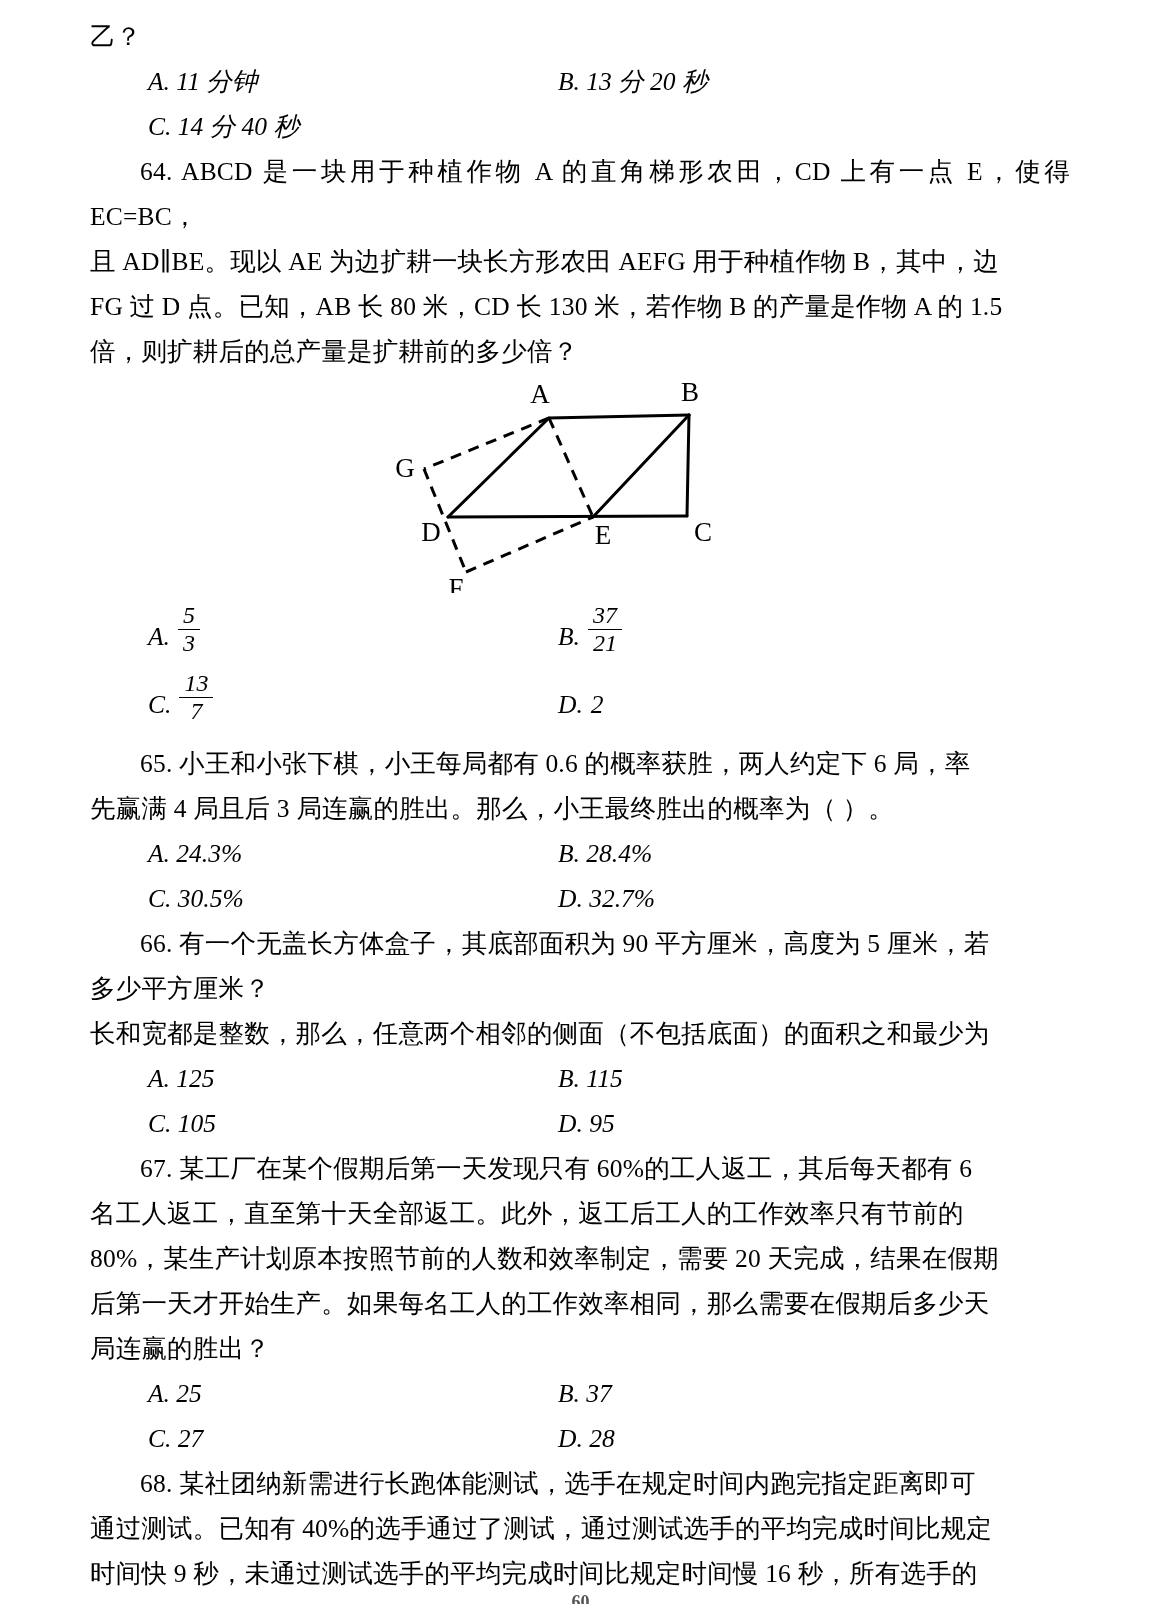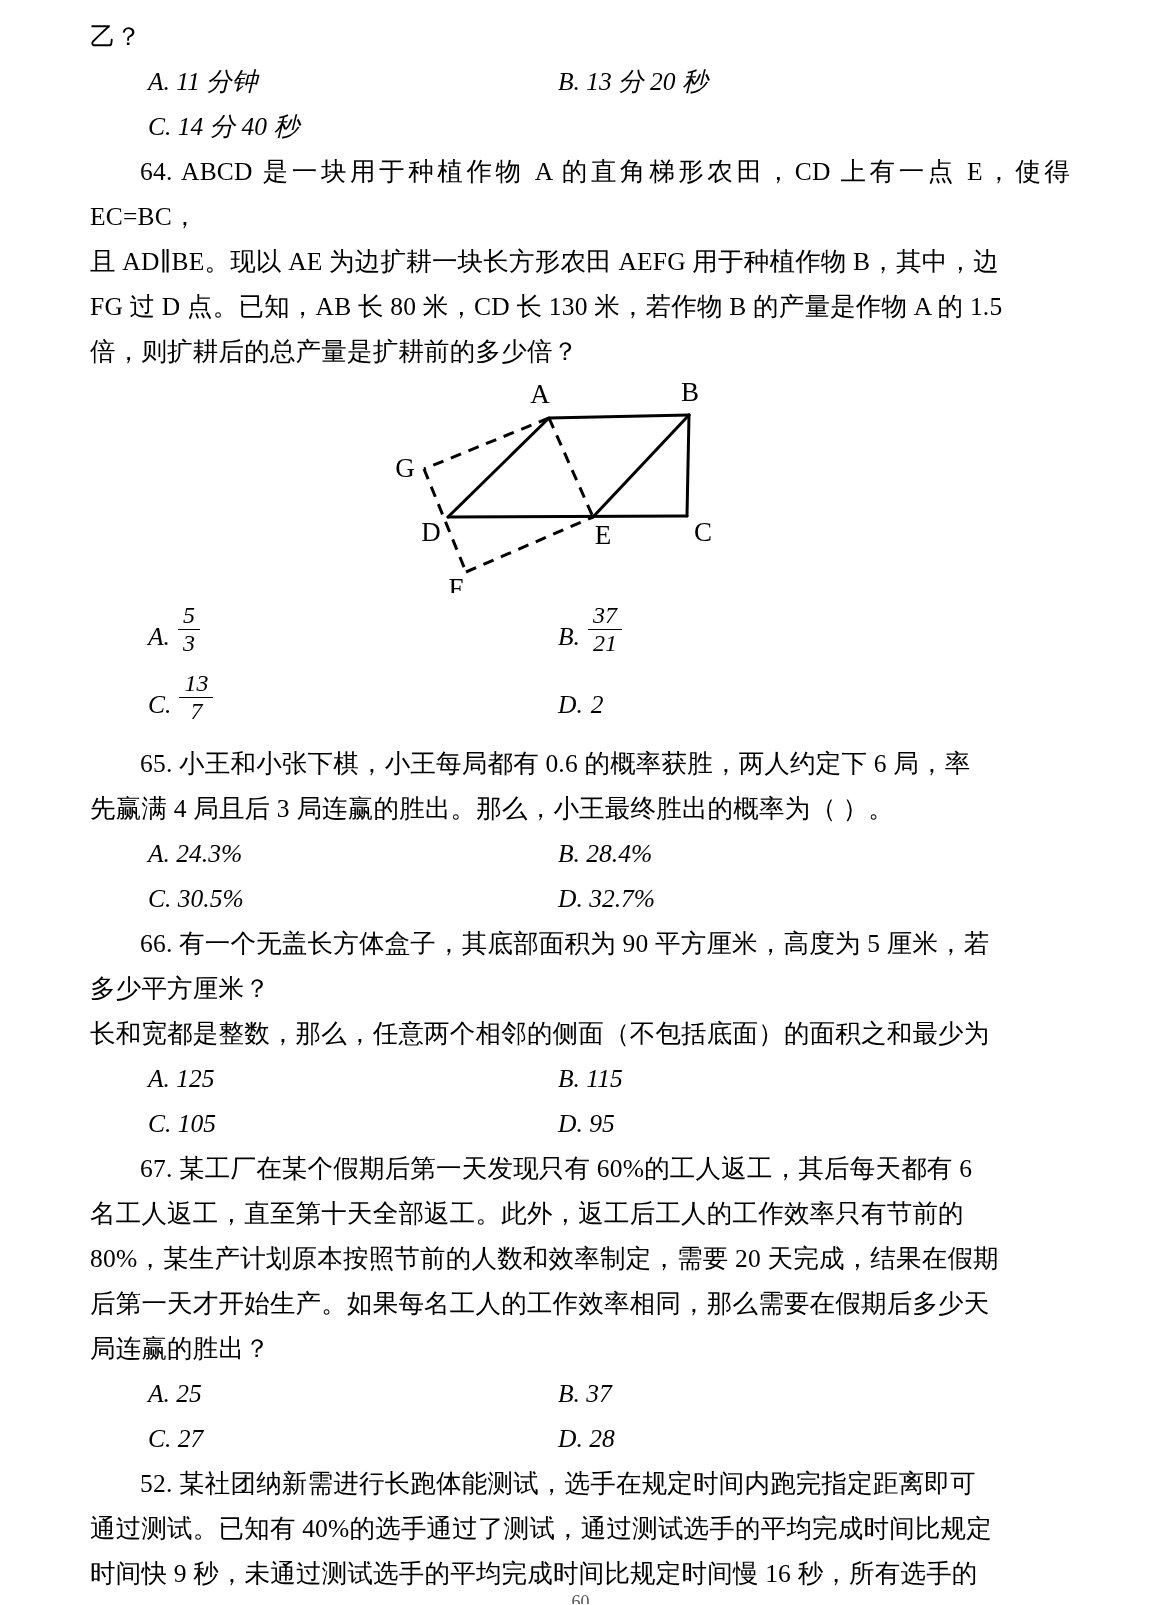--- a/index.html
+++ b/index.html
@@ -105,20 +105,21 @@
     position: absolute;
     left: 0;
     right: 0;
     bottom: 1px;
     text-align: center;
     font-size: 18px;
     color: #555;
     height: 12px;
     overflow: hidden;
     line-height: 20px;
+    font-weight: bold;
   }
 </style>
 </head>
 <body>
 
 <div class="page">
   <div class="content">
 
     <p class="qpara cont">乙？</p>
 
@@ -230,20 +231,20 @@
 
     <div class="opt-row">
       <span class="opt"><span>A.</span> <span>25</span></span>
       <span class="opt wide"><span>B.</span> <span>37</span></span>
     </div>
     <div class="opt-row">
       <span class="opt"><span>C.</span> <span>27</span></span>
       <span class="opt wide"><span>D.</span> <span>28</span></span>
     </div>
 
-    <p class="qpara">52. 某社团纳新需进行长跑体能测试，选手在规定时间内跑完指定距离即可</p>
+    <p class="qpara">68. 某社团纳新需进行长跑体能测试，选手在规定时间内跑完指定距离即可</p>
     <p class="qpara cont">通过测试。已知有 40%的选手通过了测试，通过测试选手的平均完成时间比规定</p>
     <p class="qpara cont">时间快 9 秒，未通过测试选手的平均完成时间比规定时间慢 16 秒，所有选手的</p>
 
   </div>
 
   <div class="page-number">60</div>
 </div>
 
 </body></html>

